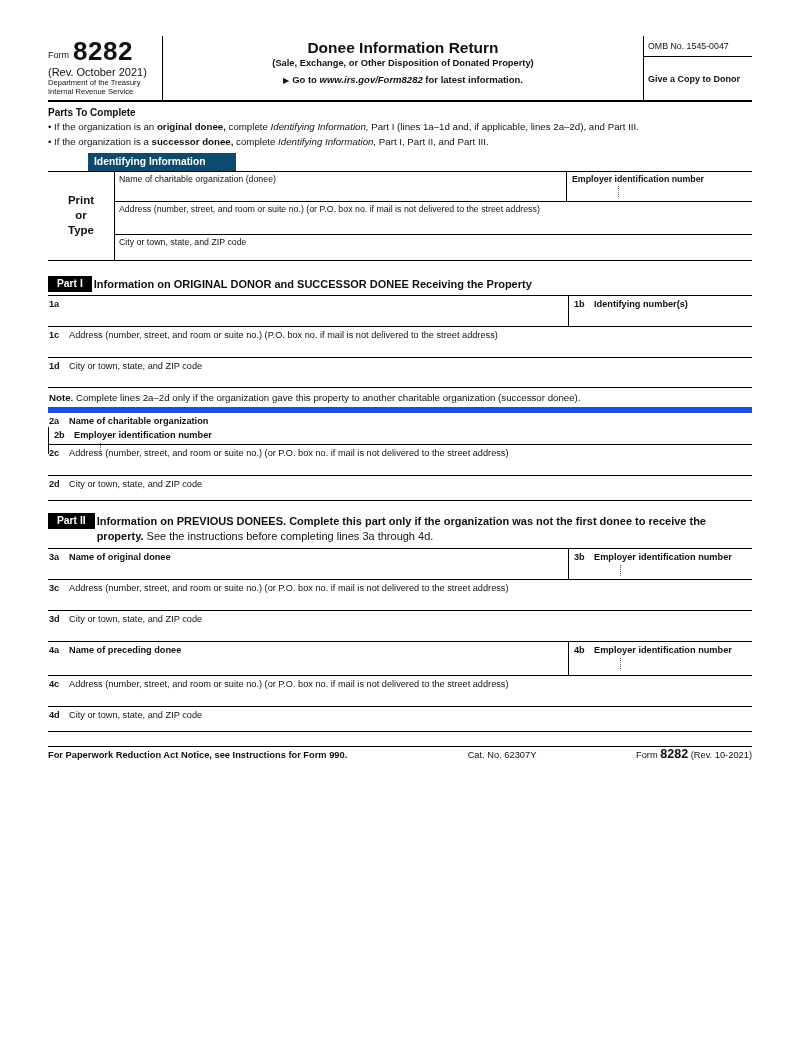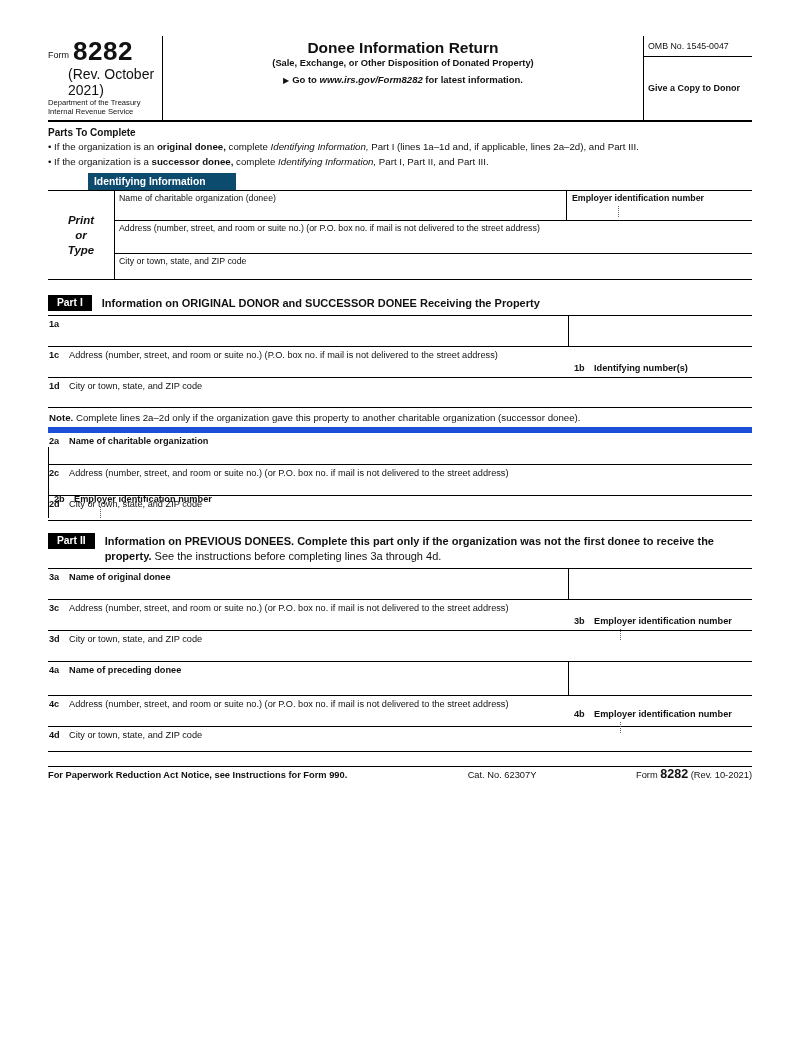--- a/index.html
+++ b/index.html
@@ -5,21 +5,21 @@
   html,body{margin:0;padding:0;background:#ffffff;}
   .page{width:800px;height:1039px;background:#fff;position:relative;font-family:"Liberation Sans","DejaVu Sans",sans-serif;color:#111;overflow:hidden;}
   .content{position:absolute;left:48px;top:36px;width:704px;}
 
   
   .form-header{display:flex;align-items:stretch;border-bottom:2px solid #000;min-height:64px;}
   .hdr-left{width:110px;flex:0 0 auto;border-right:1px solid #000;padding:2px 4px 3px 0;}
   .form-id{display:flex;align-items:flex-end;gap:4px;}
   .form-word{font-size:9px;padding-bottom:4px;}
   .form-number{font-size:26px;font-weight:bold;line-height:1;letter-spacing:0.5px;}
-  .rev{font-size:14px;margin-top:2px;margin-left:20px;}
+  .rev{font-size:11px;margin-top:2px;}
   .agency{font-size:7.6px;line-height:1.25;}
   .hdr-center{flex:1;border-right:1px solid #000;text-align:center;padding:3px 6px 4px;}
   .form-title{font-size:15.5px;font-weight:bold;}
   .form-subtitle{font-size:9.3px;font-weight:bold;margin-top:1px;}
   .goto-line{font-size:9.5px;font-weight:bold;margin-top:6px;}
   .goto-arrow{font-size:8px;margin-right:3px;}
   .goto-url{font-style:italic;}
   .hdr-right{width:108px;flex:0 0 auto;display:flex;flex-direction:column;}
   .omb-box{font-size:8.8px;padding:5px 4px;border-bottom:1px solid #000;}
   .give-copy{font-size:9px;font-weight:bold;padding:4px;flex:1;display:flex;align-items:center;}
@@ -27,45 +27,45 @@
   
   .ptc-heading{font-size:10px;font-weight:bold;margin-top:5px;}
   .ptc-bullet{font-size:9.7px;margin-top:2px;line-height:1.35;}
   .seg-b{font-weight:bold;}
   .seg-i{font-style:italic;}
 
   
   .id-bar-row{margin-top:5px;line-height:0;}
   .id-bar{display:inline-block;background:#0c4a6e;color:#fff;font-size:10.3px;font-weight:bold;padding:3px 30px 3px 6px;line-height:1.1;margin-left:40px;}
   .id-table{display:flex;border-top:1.5px solid #000;border-bottom:1px solid #000;}
-  .print-cell{width:66px;flex:0 0 auto;border-right:1px solid #000;display:flex;flex-direction:column;align-items:center;justify-content:center;font-weight:bold;font-size:11.5px;line-height:1.3;font-style:italic;}
+  .print-cell{width:66px;flex:0 0 auto;border-right:1px solid #000;display:flex;flex-direction:column;align-items:center;justify-content:center;font-weight:bold;font-size:11.5px;line-height:1.3;}
   .id-fields{flex:1;display:flex;flex-direction:column;}
   .id-row{border-bottom:1px solid #000;display:flex;}
   .id-row:last-child{border-bottom:none;}
   .h29{height:29px;}.h32{height:32px;}.h25{height:25px;}
   .cell{flex:1;padding:2px 4px 0 4px;}
   .cell-side{width:176px;flex:0 0 auto;border-left:1px solid #000;padding:2px 4px 0 5px;}
   .field-label{font-size:8.8px;line-height:1.15;display:block;}
   .field-label.bold{font-weight:bold;}
   .ein-dash{height:11px;border-left:1px dotted #666;margin:2px 0 0 46px;width:0;}
 
   
-  .part-header{display:flex;align-items:flex-start;border-bottom:1px solid #000;padding-bottom:3px;gap:10px;}
+  .part-header{display:flex;align-items:flex-start;border-bottom:1px solid #000;padding-bottom:3px;gap:2px;}
   .mt15{margin-top:15px;}.mt12{margin-top:12px;}
   .part-badge{background:#000;color:#fff;font-weight:bold;font-size:10.3px;padding:2px 9px 3px;flex:0 0 auto;white-space:nowrap;}
   .part-title{font-size:11px;font-weight:bold;line-height:1.4;padding-top:1px;}
   .part-title .regular{font-weight:normal;}
   .form-row{display:flex;border-bottom:1px solid #000;}
   .rh30{height:30px;}.rh29{height:29px;}.rh31{height:31px;flex-direction:column;}.rh24{height:24px;}.rh33{height:33px;}
   .row-main{flex:1;display:flex;padding:3px 2px 0 1px;}
   .row-num{font-weight:bold;font-size:9.2px;width:20px;flex:0 0 auto;}
   .row-label{font-size:9.2px;line-height:1.2;}
   .row-label.bold{font-weight:bold;}
   .row-side{width:176px;flex:0 0 auto;border-left:1px solid #000;padding:3px 2px 0 5px;}
-  .side-line{display:flex;margin-top:44px;}
+  .side-line{display:flex;}
   .note-row{font-size:9.7px;padding:4px 0 4px 1px;border-bottom:6px solid #1d4ed8;}
 
   
   .form-footer{margin-top:14px;border-top:1px solid #000;padding-top:0;display:flex;align-items:baseline;font-size:9.3px;}
   .footer-left{font-weight:bold;flex:1;}
   .footer-cat{width:180px;text-align:center;flex:0 0 auto;}
   .footer-right{width:160px;text-align:right;flex:0 0 auto;}
   .footer-form-number{font-weight:bold;font-size:12.5px;}
 </style>
 </head>

